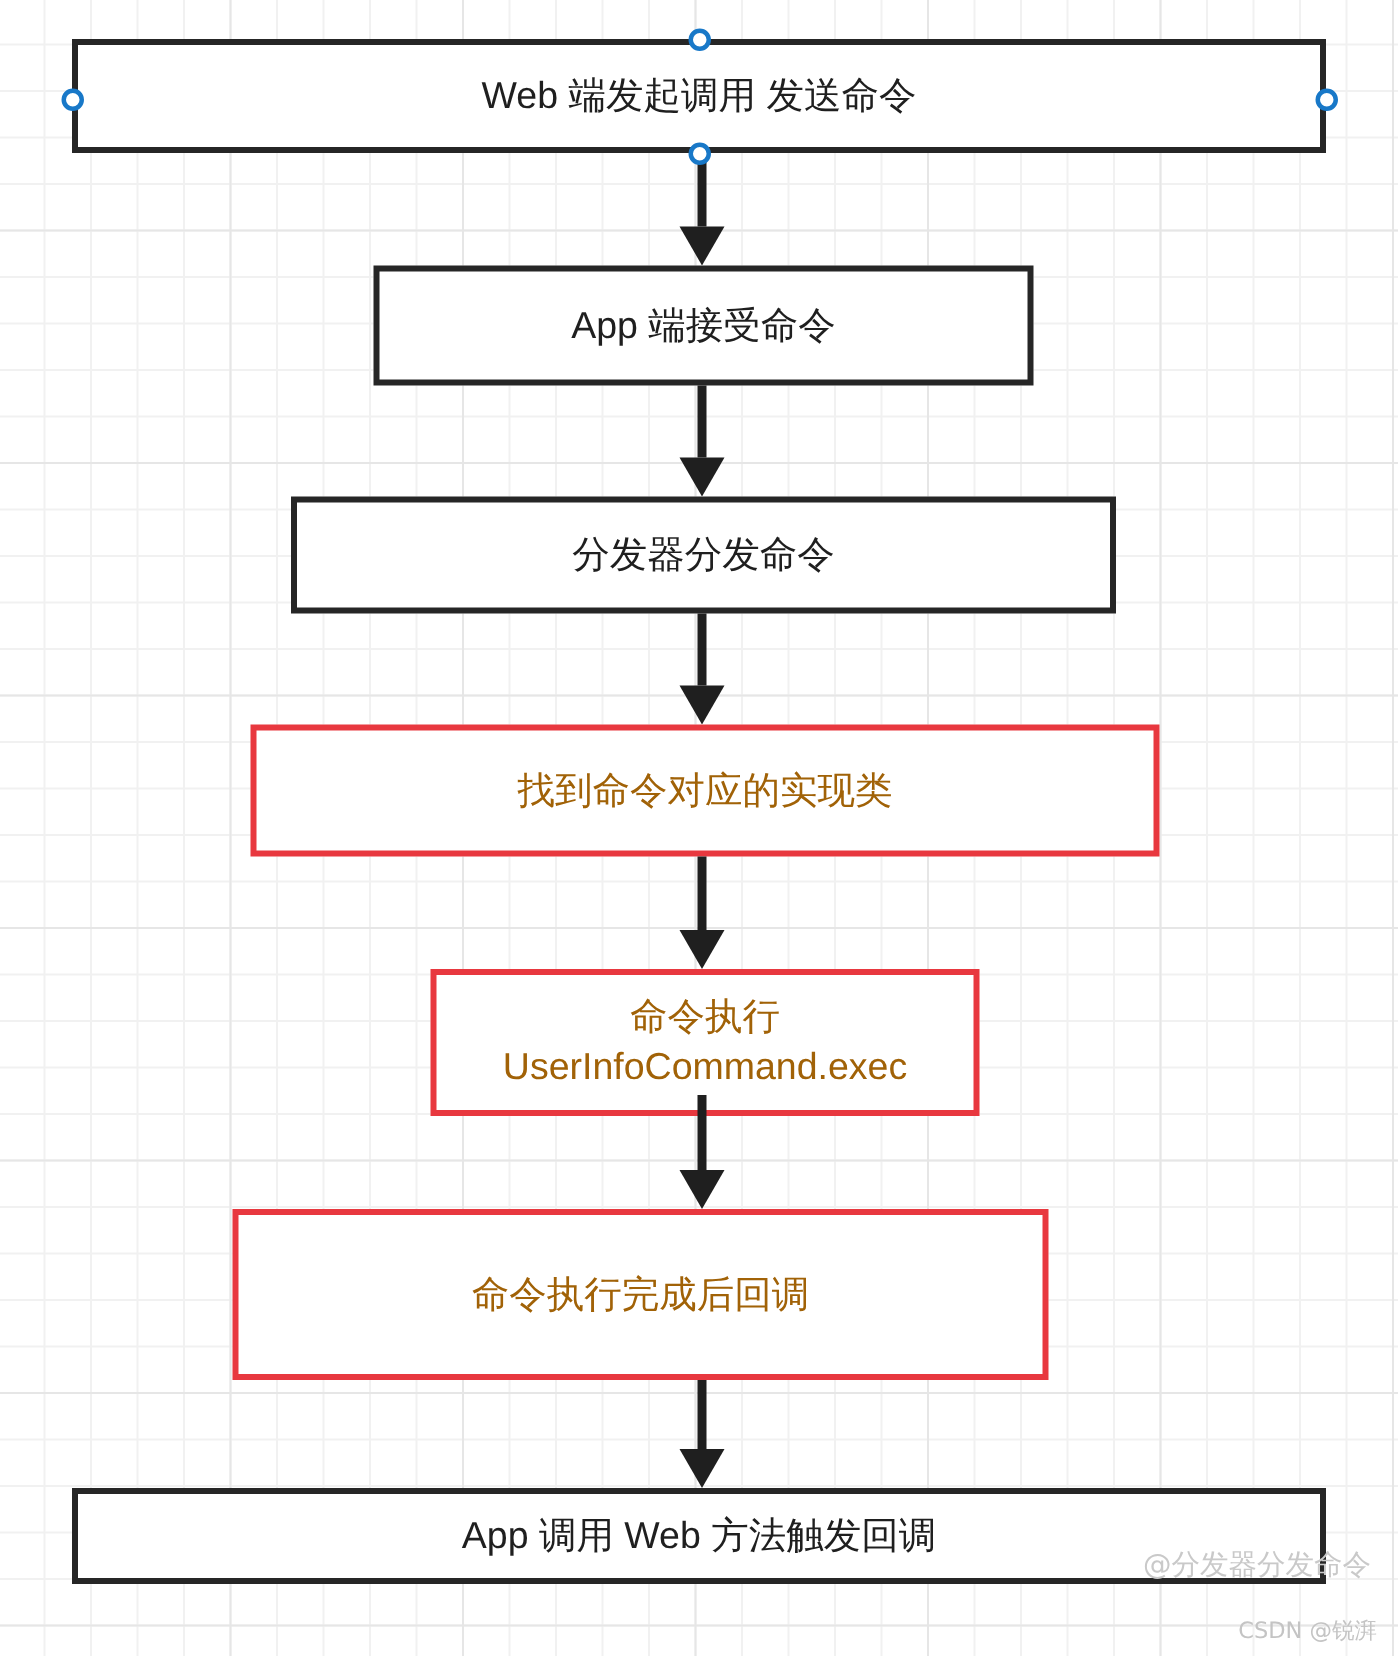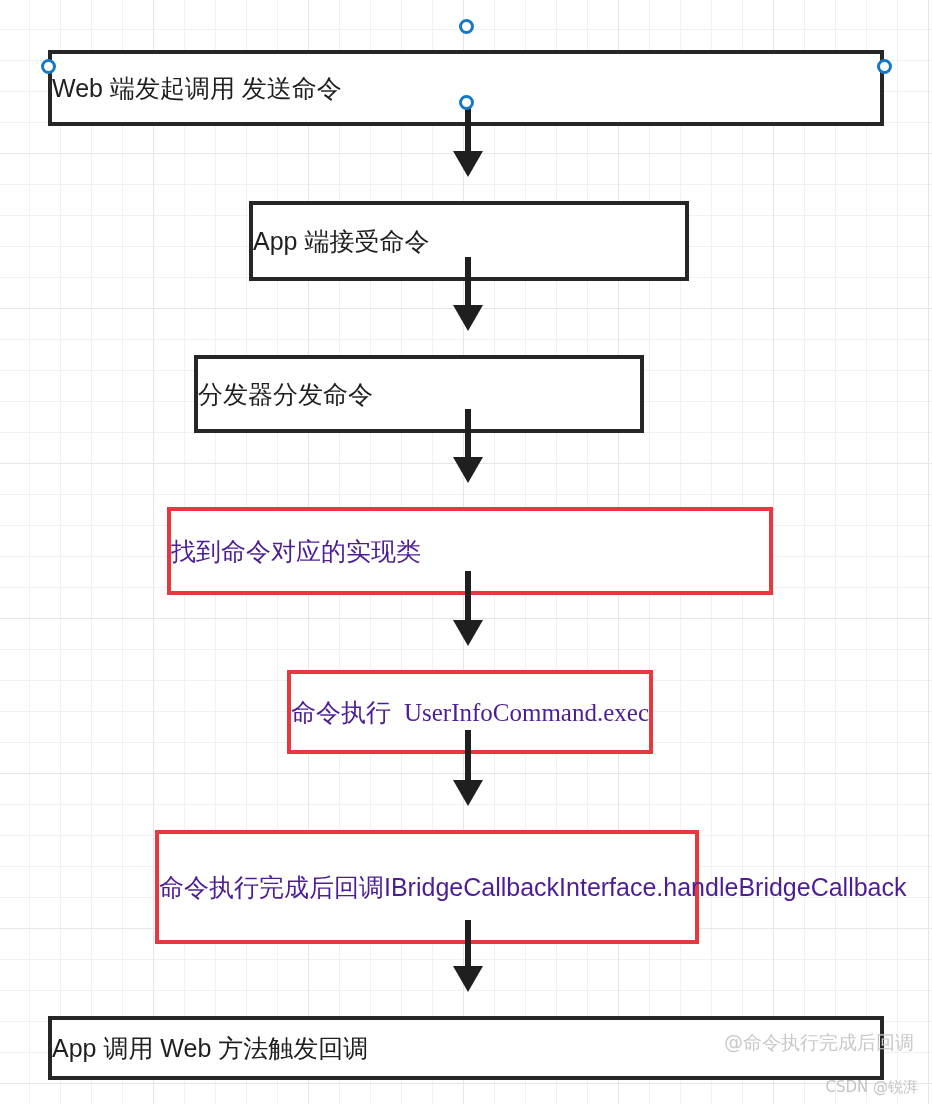--- a/index.html
+++ b/index.html
@@ -31,36 +31,35 @@
       31px 31px;
     background-position: -2px -2px, -2px -2px, -2px -2px, -2px -2px;
     overflow: hidden;
   }
 
   .node {
     position: absolute;
     box-sizing: border-box;
     background: #ffffff;
     display: flex;
-    flex-direction: row;
+    flex-direction: column;
     align-items: center;
-    justify-content: space-between;
+    justify-content: center;
     text-align: center;
     line-height: 1.32;
-    margin-top: 24px;
   }
 
   .node.black {
     border: 4px solid #262626;
     color: #1f1f1f;
   }
 
   .node.red {
     border: 4px solid #e8383f;
-    color: #4c1d95;
+    color: #a16207;
   }
 
   .node .line1 {
     font-size: 25px;
     white-space: nowrap;
   }
   .node .line2 {
     font-size: 25px;
     white-space: nowrap;
   }
@@ -143,58 +142,57 @@
 
   <div class="node black" style="left:249px; top:177px; width:440px; height:80px;">
     <div class="line1">App 端接受命令</div>
   </div>
 
   <div class="arrow" style="left:468px; top:257px; height:74px;">
     <div class="shaft" style="height:48px;"></div>
     <div class="head" style="top:48px;"></div>
   </div>
 
-  <div class="node black" style="left:194px; top:331px; width:450px; height:78px;">
+  <div class="node black" style="left:194px; top:331px; width:550px; height:78px;">
     <div class="line1">分发器分发命令</div>
   </div>
 
   <div class="arrow" style="left:468px; top:409px; height:74px;">
     <div class="shaft" style="height:48px;"></div>
     <div class="head" style="top:48px;"></div>
   </div>
 
   <div class="node red" style="left:167px; top:483px; width:606px; height:88px;">
     <div class="line1">找到命令对应的实现类</div>
   </div>
 
   <div class="arrow" style="left:468px; top:571px; height:75px;">
     <div class="shaft" style="height:49px;"></div>
     <div class="head" style="top:49px;"></div>
   </div>
 
-  <div class="node red" style="left:287px; top:646px; width:366px; height:84px;font-family:Liberation Serif, serif;">
+  <div class="node red" style="left:287px; top:646px; width:366px; height:98px;">
     <div class="line1">命令执行</div>
     <div class="line2">UserInfoCommand.exec</div>
   </div>
 
   <div class="arrow" style="left:468px; top:730px; height:76px;">
     <div class="shaft" style="height:50px;"></div>
     <div class="head" style="top:50px;"></div>
   </div>
 
   <div class="node red" style="left:155px; top:806px; width:544px; height:114px;">
     <div class="line1">命令执行完成后回调</div>
-    <div class="line2">IBridgeCallbackInterface.handleBridgeCallback</div>
   </div>
 
   <div class="arrow" style="left:468px; top:920px; height:72px;">
     <div class="shaft" style="height:46px;"></div>
     <div class="head" style="top:46px;"></div>
   </div>
 
   <div class="node black" style="left:48px; top:992px; width:836px; height:64px;">
     <div class="line1">App 调用 Web 方法触发回调</div>
   </div>
 
-  <div class="watermark jj">@命令执行完成后回调</div>
+  <div class="watermark jj">@分发器分发命令</div>
   <div class="watermark csdn">CSDN @锐湃</div>
 
 </div>
 
 </body></html>

